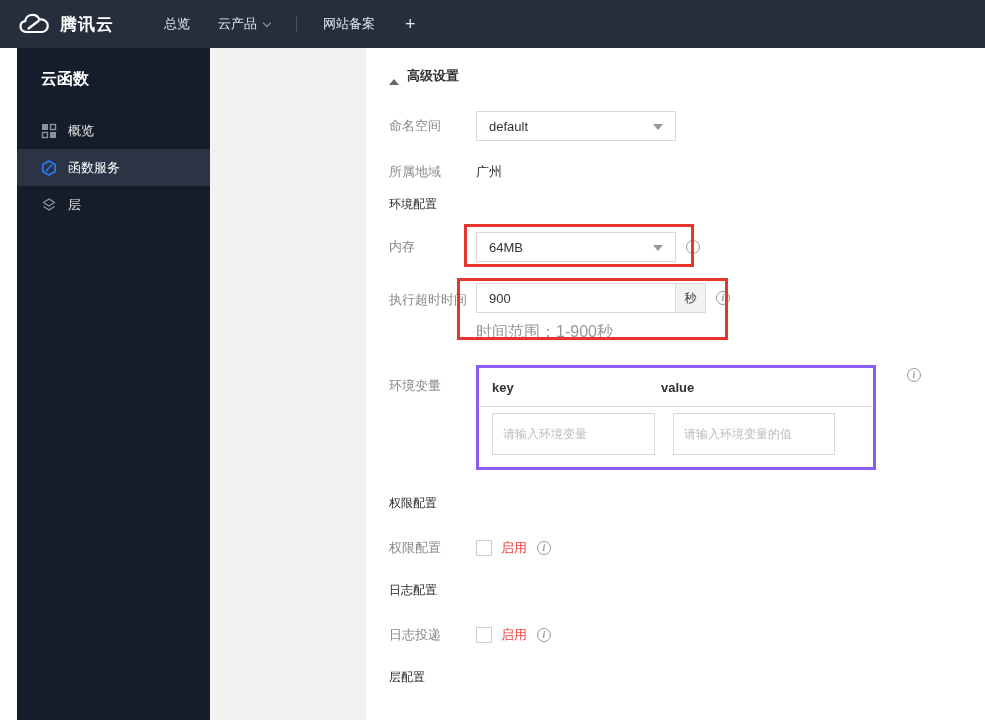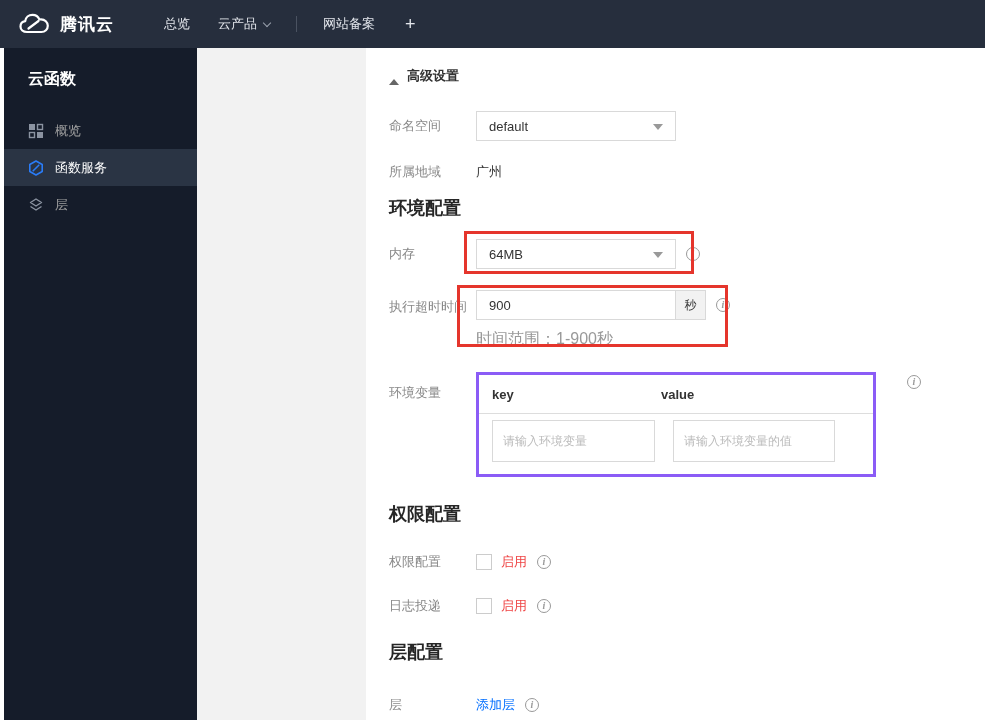--- a/index.html
+++ b/index.html
@@ -24,48 +24,48 @@
   }
   .nav-caret {
     width:6px; height:6px; border-right:1px solid #9aa1ad; border-bottom:1px solid #9aa1ad;
     transform:rotate(45deg); margin-left:7px; margin-top:-3px;
   }
   .nav-divider { width:1px; height:16px; background:#4a5261; margin:0 12px; }
   .nav-plus { color:#e3e6ec; font-size:18px; padding:0 16px; cursor:pointer; }
 
   
   .sidebar {
-    position:absolute; top:48px; left:4px; width:193px; height:672px;
+    position:absolute; top:48px; left:17px; width:193px; height:672px;
     background:#151c2a; z-index:20;
   }
   .sidebar-title { color:#ffffff; font-size:16px; font-weight:bold; padding:21px 0 0 24px; }
   .sidebar-menu { margin-top:22px; }
   .menu-item {
     height:37px; display:flex; align-items:center; padding-left:24px;
-    color:#a3a3a3; font-size:13px; cursor:pointer;
+    color:#e5e5e5; font-size:13px; cursor:pointer;
   }
   .menu-item.active { background:#2a3444; color:#ffffff; }
   .menu-icon { width:16px; height:16px; margin-right:11px; display:inline-flex; }
 
   
   .sub-panel {
     position:absolute; top:48px; left:193px; width:173px; height:672px;
     background:#f2f2f2; z-index:10;
   }
 
   
   .content {
     position:absolute; top:48px; left:366px; width:619px; height:672px;
     background:#ffffff; padding:19px 0 0 23px;
   }
   .row { display:flex; align-items:center; position:relative; }
   .row-top { align-items:flex-start; }
   .flabel { width:87px; flex:none; color:#888888; font-size:13px; }
   .fvalue { color:#333333; font-size:13px; }
-  .section-heading { font-size:18px; font-weight:bold; color:#262626; }
+  .section-heading { font-size:12px; font-weight:normal; color:#262626; }
 
   .adv-toggle { display:flex; align-items:flex-end; cursor:pointer; height:18px; margin-bottom:26px; }
   .tri-up {
     width:0; height:0; border-left:5px solid transparent; border-right:5px solid transparent;
     border-bottom:6px solid #666; margin-right:8px;
   }
   .adv-label { font-size:13px; font-weight:bold; color:#333; }
 
   .row-region { height:18px; margin-bottom:15px; }
 
@@ -266,20 +266,21 @@
 
   <div class="section-heading h-perm">权限配置</div>
 
   <div class="row row-runrole">
     <span class="flabel">权限配置</span>
     <span class="checkbox"></span>
     <span class="cb-label">启用</span>
     <span class="info-icon">i</span>
   </div>
 
+  <div class="section-heading h-log">日志配置</div>
 
   <div class="row row-logship">
     <span class="flabel">日志投递</span>
     <span class="checkbox"></span>
     <span class="cb-label">启用</span>
     <span class="info-icon">i</span>
   </div>
 
   <div class="section-heading h-layer">层配置</div>
 

